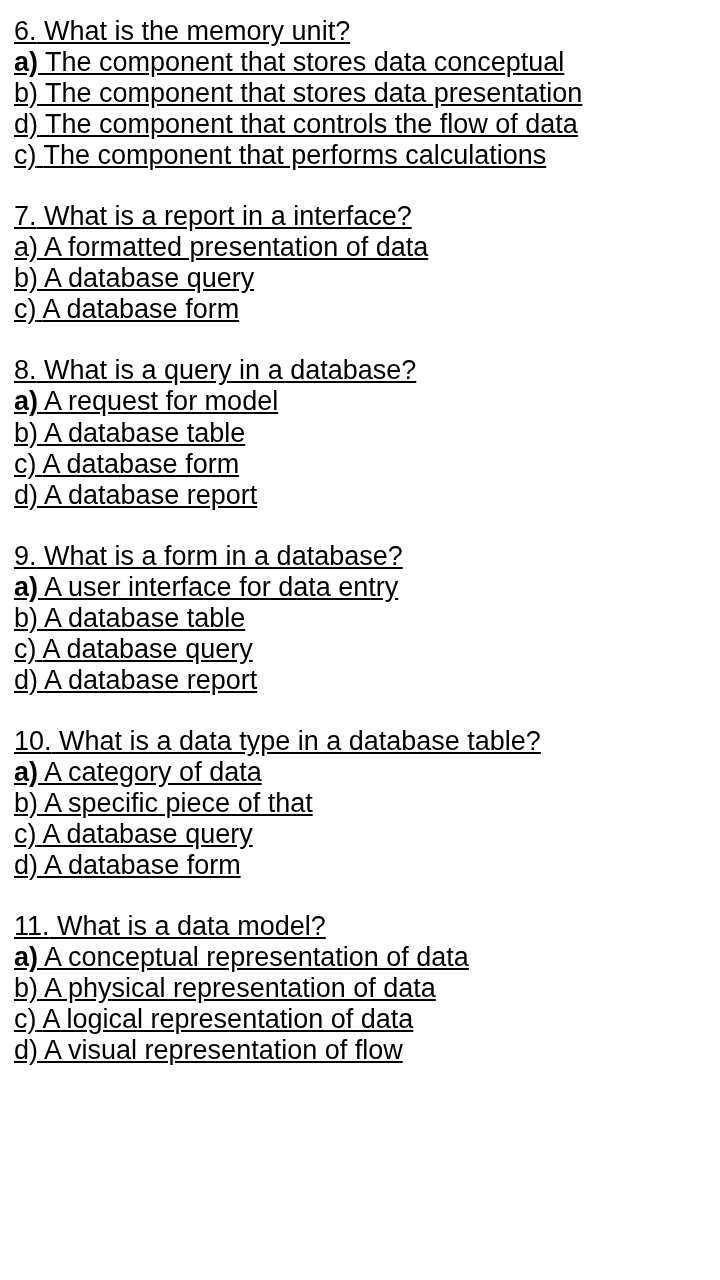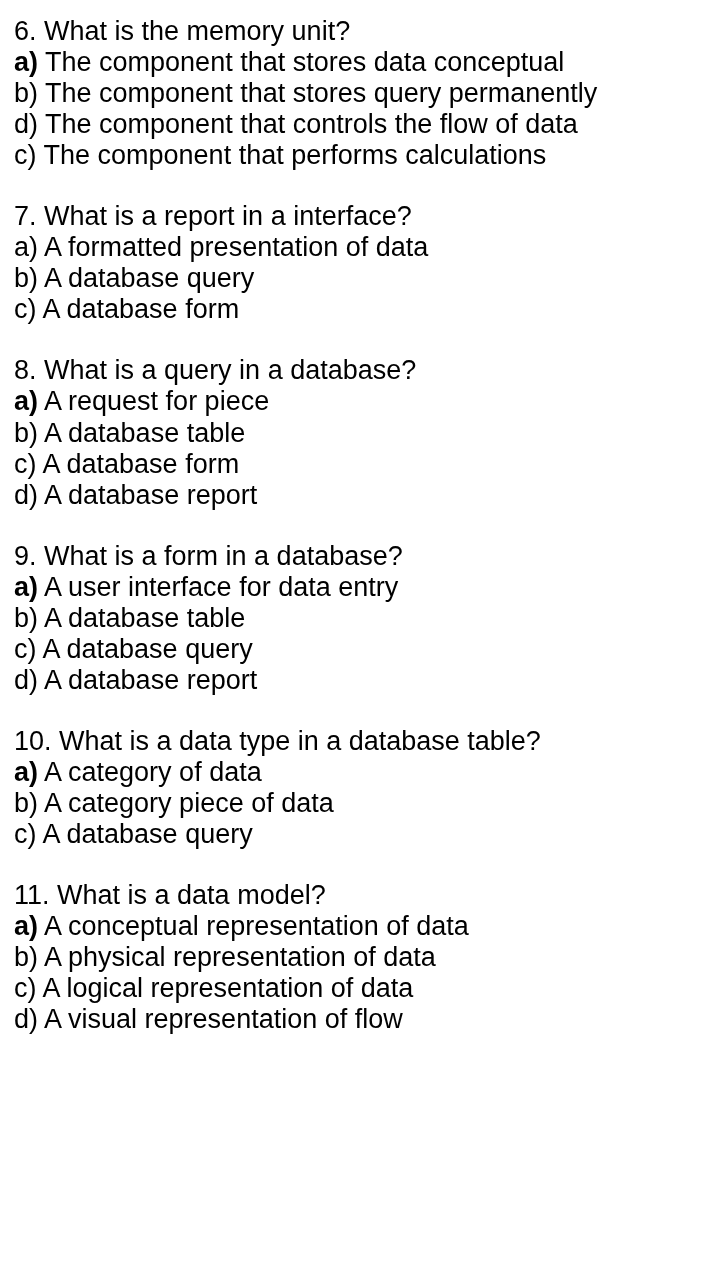--- a/index.html
+++ b/index.html
@@ -8,20 +8,21 @@
     color: #000;
     background: #fff;
     margin: 0;
     padding: 16px 14px;
     line-height: 1.15;
     width: 720px;
     box-sizing: border-box;
   }
   .question-block {
     margin-bottom: 30px;
+    text-decoration: underline;
   }
   .question-block:last-child {
     margin-bottom: 16px;
   }
   .question {
     margin: 0;
   }
   .option {
     margin: 0;
   }
@@ -29,49 +30,50 @@
     font-weight: bold;
   }
 </style>
 </head>
 <body>
 
 <div id="container">
     <div class="question-block">
       <p class="question"><span>6.</span> <span>What is the memory unit?</span></p>
       <p class="option"><span class="bold">a)</span> <span>The component that stores data conceptual</span></p>
-      <p class="option"><span>b)</span> <span>The component that stores query permanently</span></p>
+      <p class="option"><span>b)</span> <span>The component that stores data presentation</span></p>
       <p class="option"><span>d)</span> <span>The component that controls the flow of data</span></p>
       <p class="option"><span>c)</span> <span>The component that performs calculations</span></p>
     </div>
     <div class="question-block">
       <p class="question"><span>7.</span> <span>What is a report in a interface?</span></p>
       <p class="option"><span>a)</span> <span>A formatted presentation of data</span></p>
       <p class="option"><span>b)</span> <span>A database query</span></p>
       <p class="option"><span>c)</span> <span>A database form</span></p>
     </div>
     <div class="question-block">
       <p class="question"><span>8.</span> <span>What is a query in a database?</span></p>
-      <p class="option"><span class="bold">a)</span> <span>A request for piece</span></p>
+      <p class="option"><span class="bold">a)</span> <span>A request for model</span></p>
       <p class="option"><span>b)</span> <span>A database table</span></p>
       <p class="option"><span>c)</span> <span>A database form</span></p>
       <p class="option"><span>d)</span> <span>A database report</span></p>
     </div>
     <div class="question-block">
       <p class="question"><span>9.</span> <span>What is a form in a database?</span></p>
       <p class="option"><span class="bold">a)</span> <span>A user interface for data entry</span></p>
       <p class="option"><span>b)</span> <span>A database table</span></p>
       <p class="option"><span>c)</span> <span>A database query</span></p>
       <p class="option"><span>d)</span> <span>A database report</span></p>
     </div>
     <div class="question-block">
       <p class="question"><span>10.</span> <span>What is a data type in a database table?</span></p>
       <p class="option"><span class="bold">a)</span> <span>A category of data</span></p>
-      <p class="option"><span>b)</span> <span>A category piece of data</span></p>
+      <p class="option"><span>b)</span> <span>A specific piece of that</span></p>
       <p class="option"><span>c)</span> <span>A database query</span></p>
+      <p class="option"><span>d)</span> <span>A database form</span></p>
     </div>
     <div class="question-block">
       <p class="question"><span>11.</span> <span>What is a data model?</span></p>
       <p class="option"><span class="bold">a)</span> <span>A conceptual representation of data</span></p>
       <p class="option"><span>b)</span> <span>A physical representation of data</span></p>
       <p class="option"><span>c)</span> <span>A logical representation of data</span></p>
       <p class="option"><span>d)</span> <span>A visual representation of flow</span></p>
     </div>
   </div>
 

